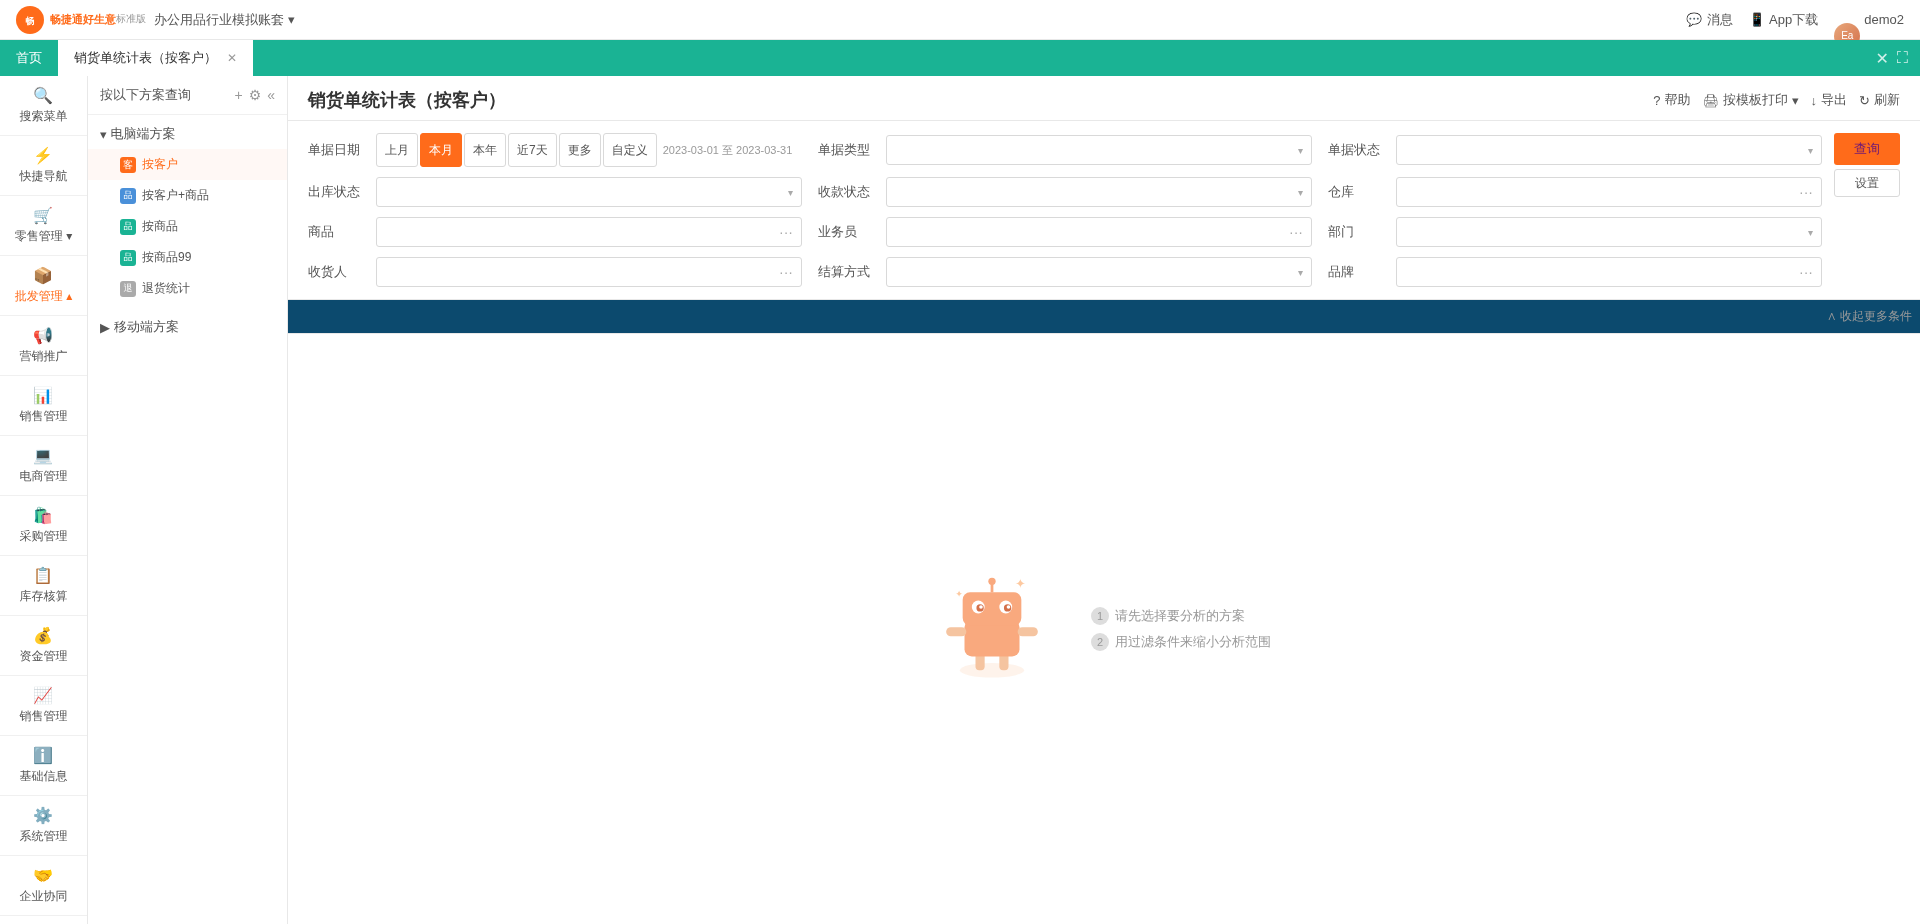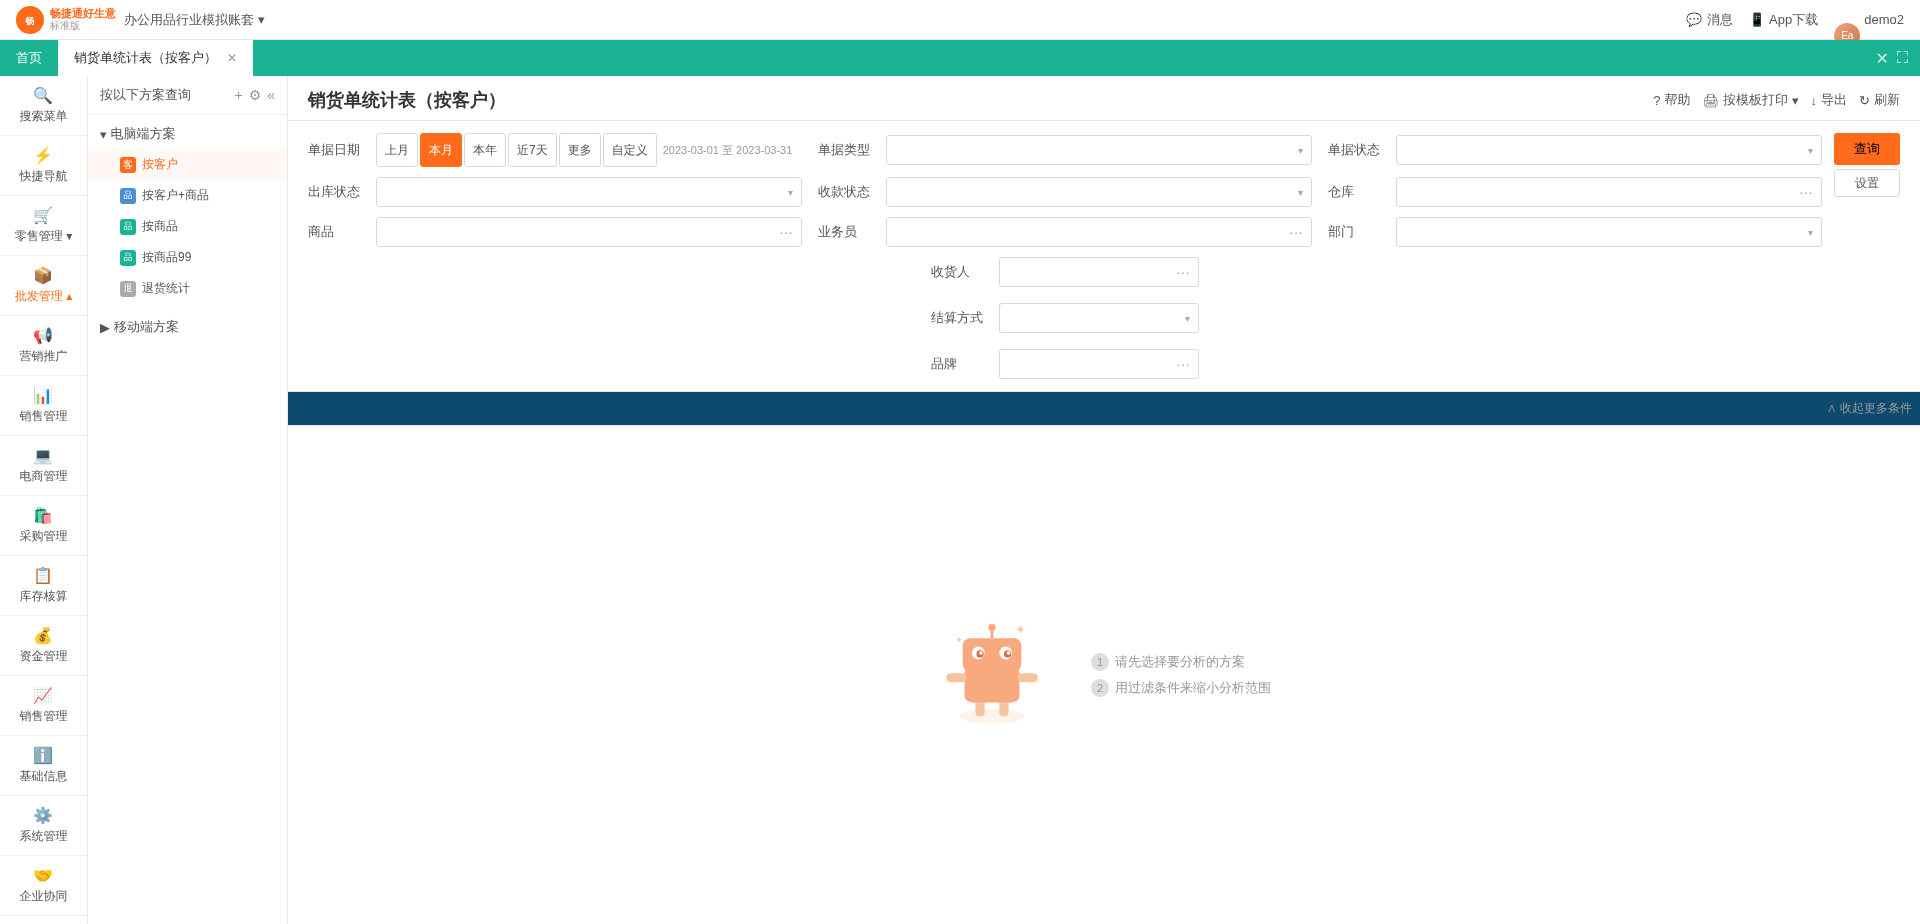--- a/index.html
+++ b/index.html
@@ -262,21 +262,21 @@
       background: white;
       padding: 12px 20px;
       border-bottom: 1px solid #e8e8e8;
     }
     .filter-row {
       display: flex;
       align-items: center;
       gap: 16px;
       margin-bottom: 10px;
     }
-    .filter-row:last-child { margin-bottom: 0; flex-direction: column; }
+    .filter-row:last-child { margin-bottom: 0; }
     .filter-field {
       display: flex;
       align-items: center;
       gap: 8px;
       flex: 1;
     }
     .filter-label {
       color: #555;
       font-size: 13px;
       white-space: nowrap;
@@ -329,21 +329,21 @@
       margin-left: 4px;
     }
 
     .action-buttons {
       display: flex;
       flex-direction: column;
       gap: 4px;
     }
     .btn-query {
       background: #ff6b1a;
-      color: #000000;
+      color: #701a75;
       border: none;
       border-radius: 3px;
       padding: 6px 20px;
       font-size: 13px;
       cursor: pointer;
       height: 32px;
     }
     .btn-settings {
       background: white;
       color: #555;
@@ -420,21 +420,21 @@
 
 <div class="top-header">
   <div class="top-header-left">
     <div class="logo-area">
       <div class="logo-icon">
         <svg width="20" height="20" viewBox="0 0 20 20">
             <circle cx="10" cy="10" r="9" fill="#ff6b1a"></circle>
             <text x="10" y="14" text-anchor="middle" fill="white" font-size="9" font-family="Arial">畅</text>
           </svg>
       </div>
-      <div style="display:flex;flex-direction:column;line-height:1.2">
+      <div style="display:flex;line-height:1.2">
         <span style="font-size:11px;color:#ff6b1a;font-weight:bold">畅捷通好生意</span>
         <span style="font-size:10px;color:#999">标准版</span>
       </div>
     </div>
     <div class="industry-selector">
       <span>办公用品行业模拟账套</span>
       <span>▾</span>
     </div>
   </div>
   <div class="top-header-right">

